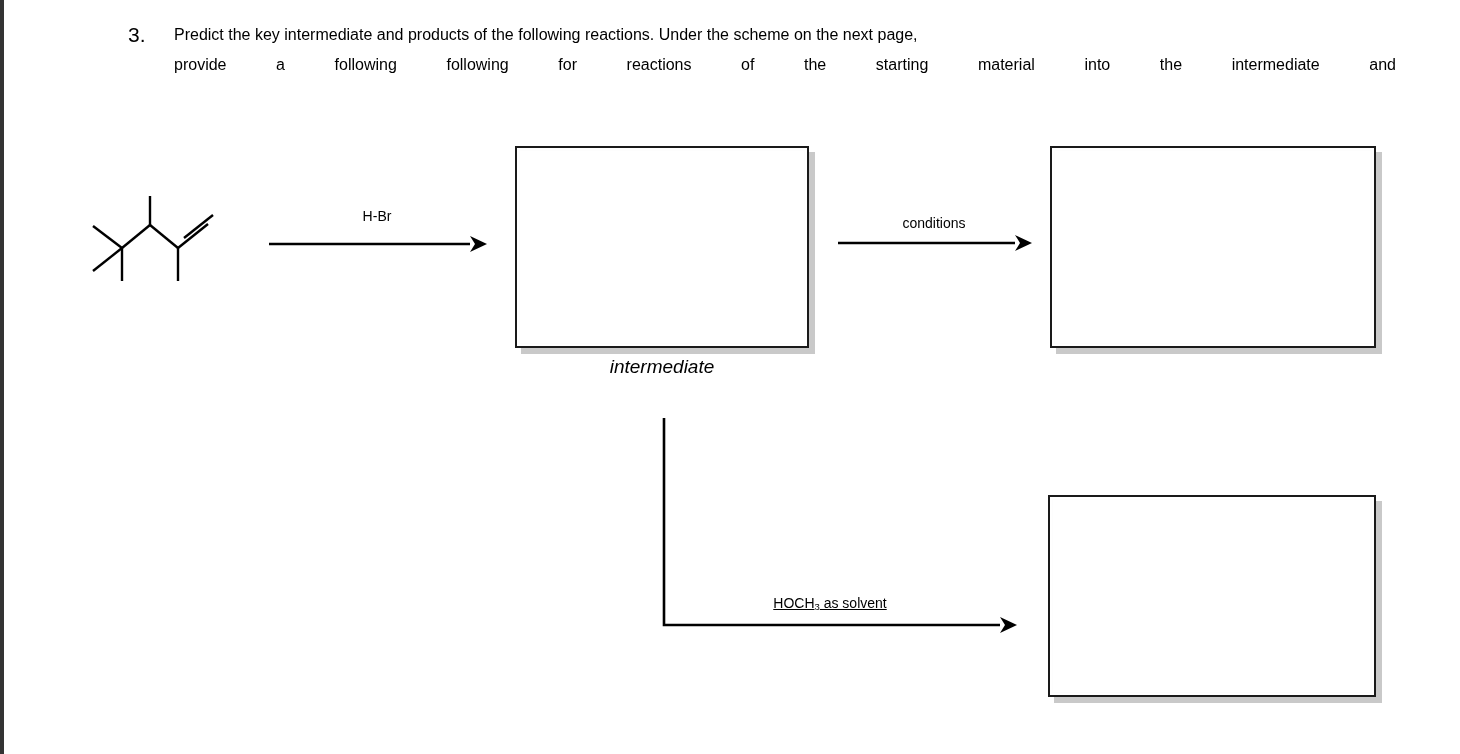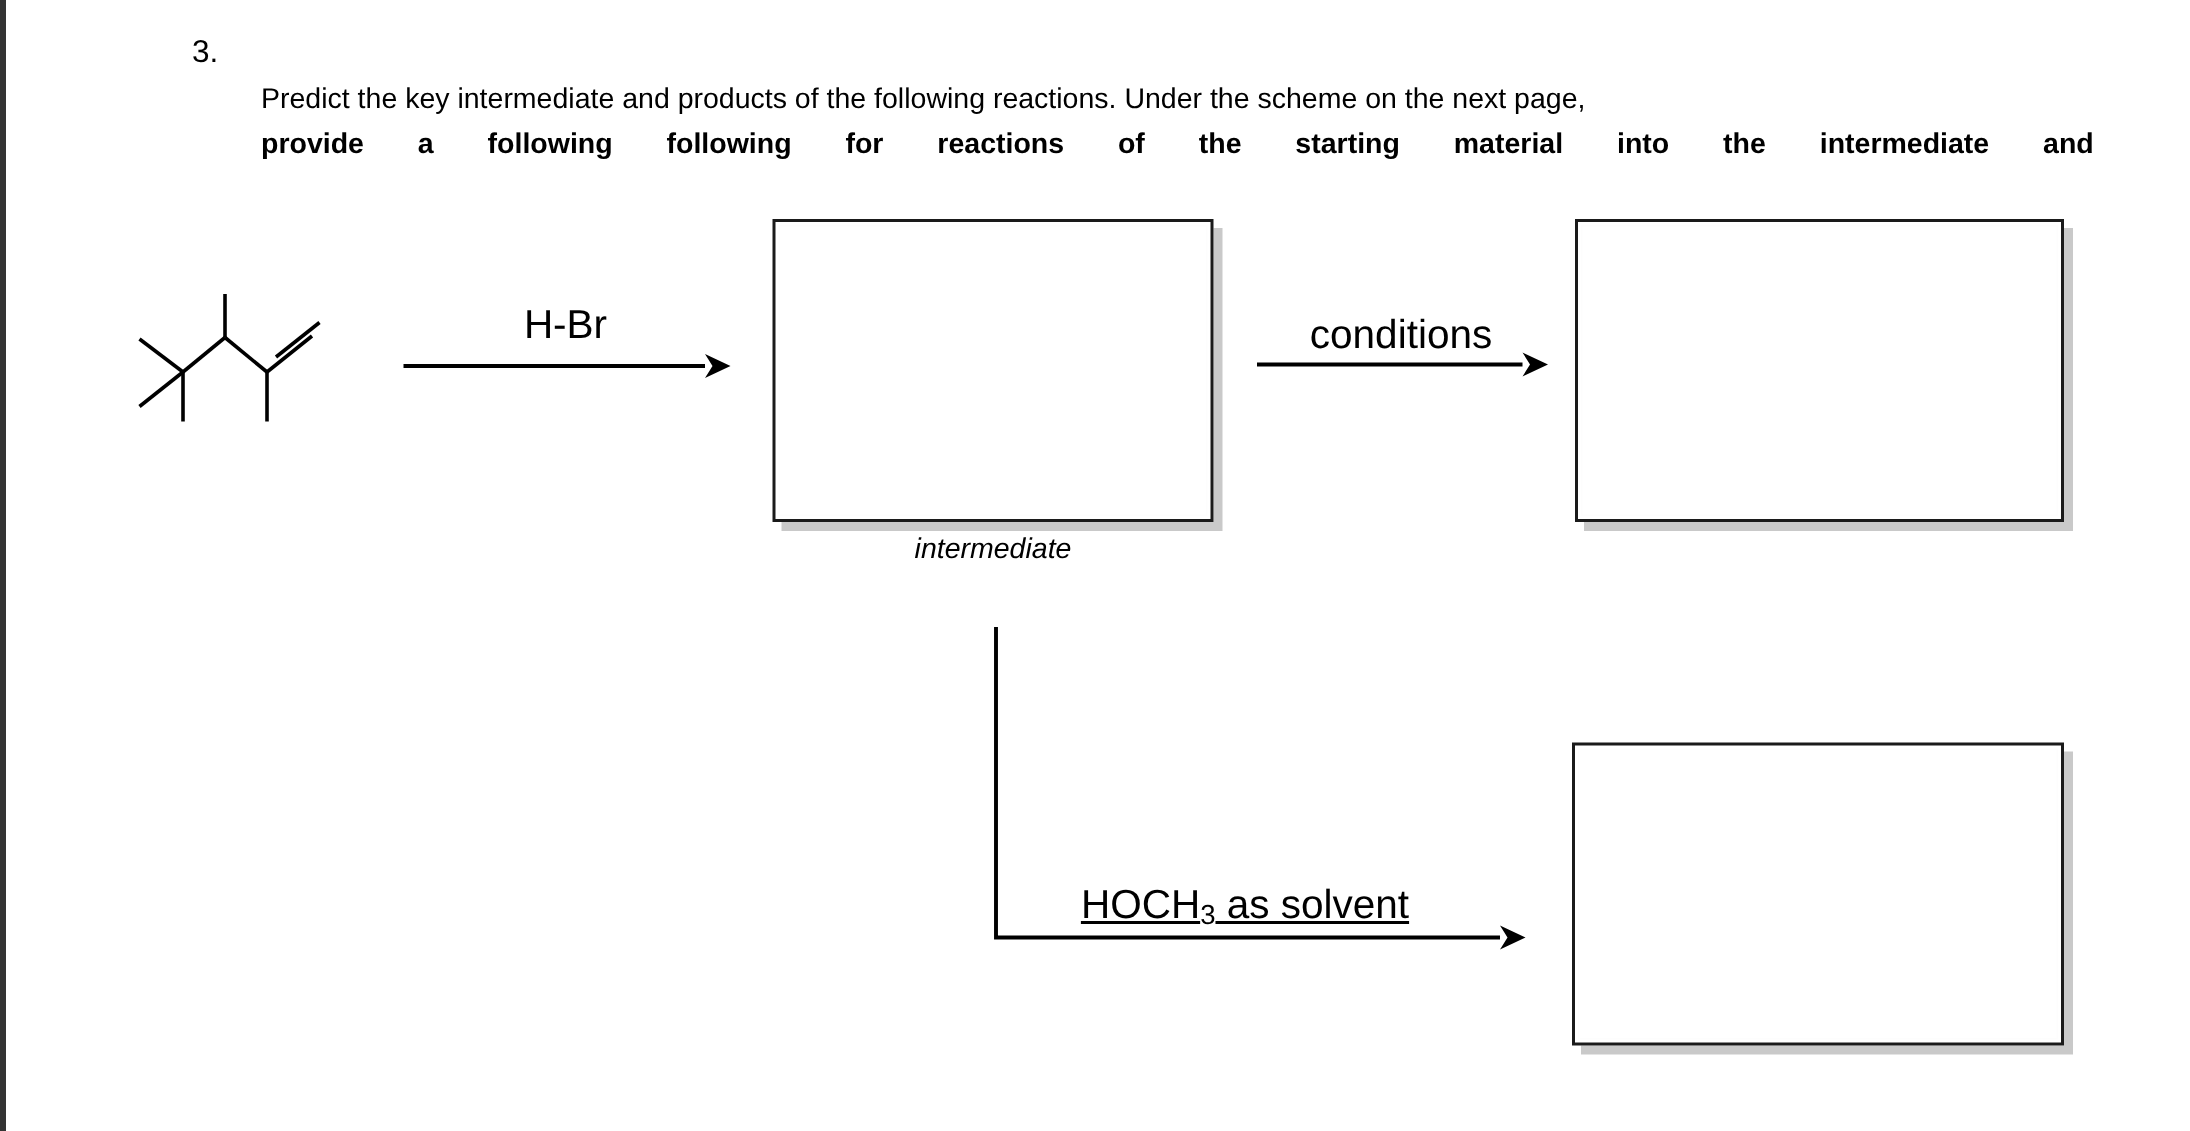--- a/index.html
+++ b/index.html
@@ -40,33 +40,31 @@
   }
   #question .q-num {
     width: 46px;
     flex: 0 0 46px;
     font-size: 21px;
     line-height: 30px;
     font-stretch: condensed;
   }
   #question .q-body {
     flex: 1 1 auto;
-    font-size: 19px;
+    font-size: 16px;
     line-height: 30px;
-    margin-top: 32px;
   }
   #question .q-line {
     display: block;
     white-space: nowrap;
     font-stretch: condensed;
   }
   #question .q-line.justify {
     display: flex;
     justify-content: space-between;
-    font-weight: bold;
   }
   #question .q-line.justify > span { white-space: pre; }
 
   
   .ans-box {
     position: absolute;
     background: #ffffff;
     border: 2px solid #1a1a1a;
     box-shadow: 6px 6px 0 0 #c9c9c9;
     box-sizing: border-box;
@@ -94,21 +92,21 @@
   }
   #caption-intermediate {
     left: 515px;
     top: 356px;
     width: 294px;
   }
 
   
   .reagent-label {
     position: absolute;
-    font-size: 27px;
+    font-size: 14px;
     line-height: 24px;
     text-align: center;
     white-space: nowrap;
     font-stretch: condensed;
   }
   .reagent-label sub {
     font-size: 0.68em;
     vertical-align: -0.22em;
   }
   #label-hbr       { left: 269px; top: 204px; width: 216px; }

